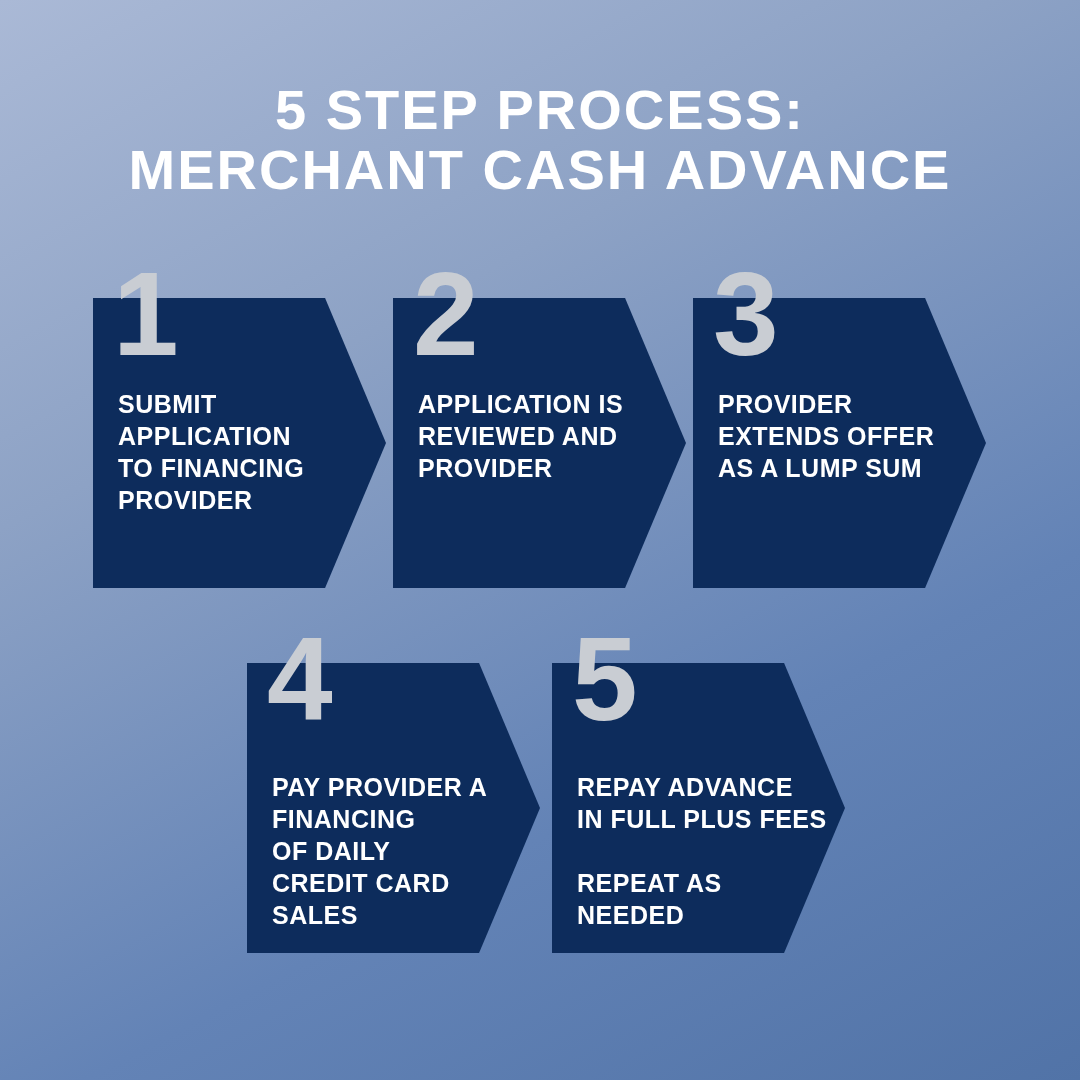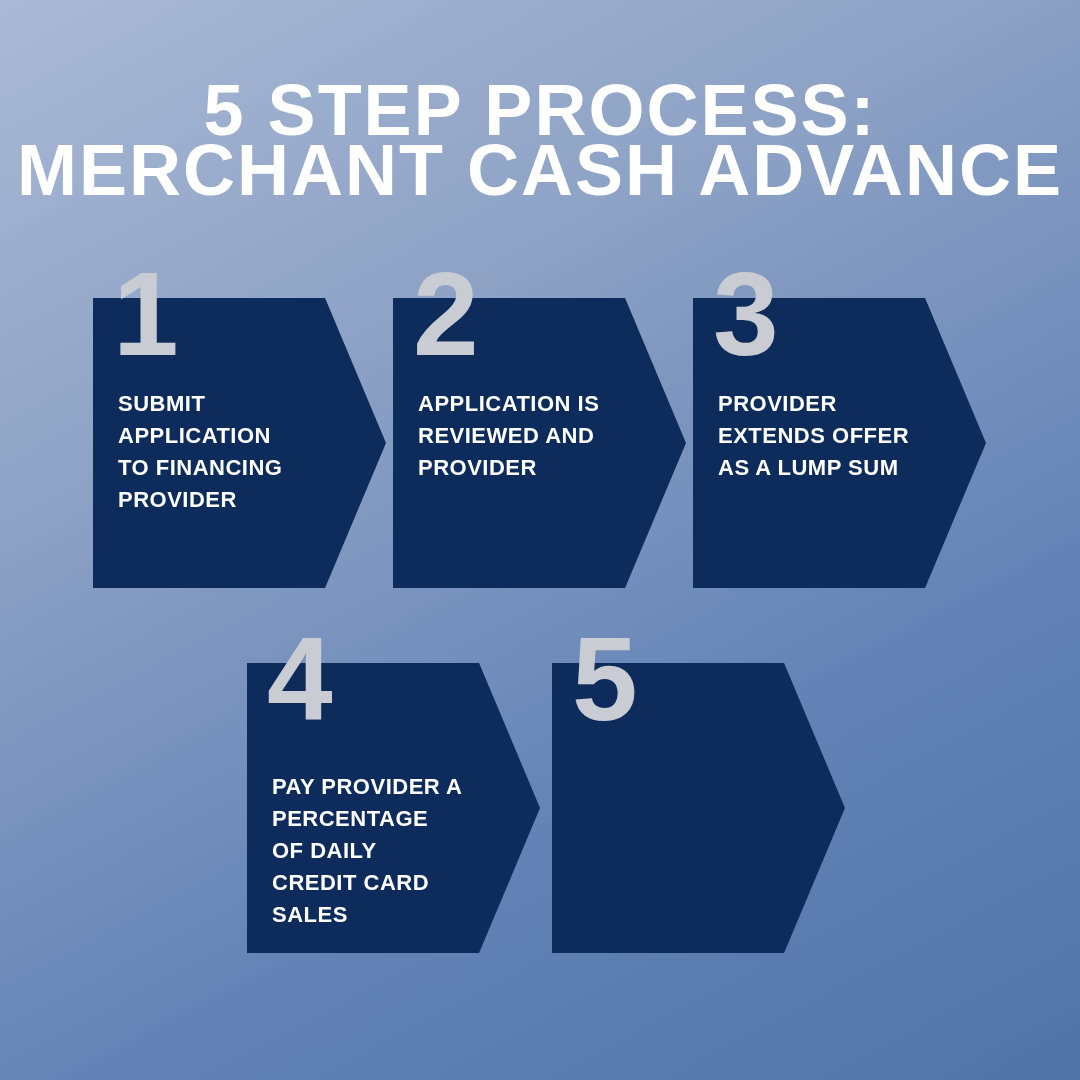--- a/index.html
+++ b/index.html
@@ -19,21 +19,21 @@
       var(--bg-bottom, #5173a7) 100%);
   }
   .title {
     position: absolute;
     top: 80px;
     left: 0;
     width: 1080px;
     margin: 0;
     text-align: center;
     color: var(--title-text, #ffffff);
-    font-size: 72px;
+    font-size: 56px;
     font-weight: bold;
     line-height: 60px;
     letter-spacing: 2px;
     white-space: pre-line;
   }
   .step {
     position: absolute;
     width: 293px;
     height: 290px;
   }
@@ -51,21 +51,21 @@
     color: var(--number-gray, #c9cdd3);
     font-size: 118px;
     font-weight: bold;
     line-height: 1;
   }
   .step-text {
     position: absolute;
     left: 25px;
     top: 90px;
     color: var(--step-text, #ffffff);
-    font-size: 22px;
+    font-size: 25px;
     font-weight: bold;
     line-height: 32px;
     letter-spacing: 0.5px;
     white-space: pre;
   }
   .row2 .step-text {
     top: 108px;
   }
   .pos-1 { left: 93px;  top: 298px; }
   .pos-2 { left: 393px; top: 298px; }
@@ -103,24 +103,29 @@
     <div class="step-number">3</div>
     <div class="step-text">PROVIDER
 EXTENDS OFFER
 AS A LUMP SUM</div>
   </div>
 
   <div class="step row2 pos-4">
     <div class="arrow-shape"></div>
     <div class="step-number">4</div>
     <div class="step-text">PAY PROVIDER A
-PERCENTAGE
+FINANCING
 OF DAILY
 CREDIT CARD
 SALES</div>
   </div>
 
   <div class="step row2 pos-5">
     <div class="arrow-shape"></div>
     <div class="step-number">5</div>
+    <div class="step-text">REPAY ADVANCE
+IN FULL PLUS FEES
+
+REPEAT AS
+NEEDED</div>
   </div>
 
 </div>
 
 </body></html>

